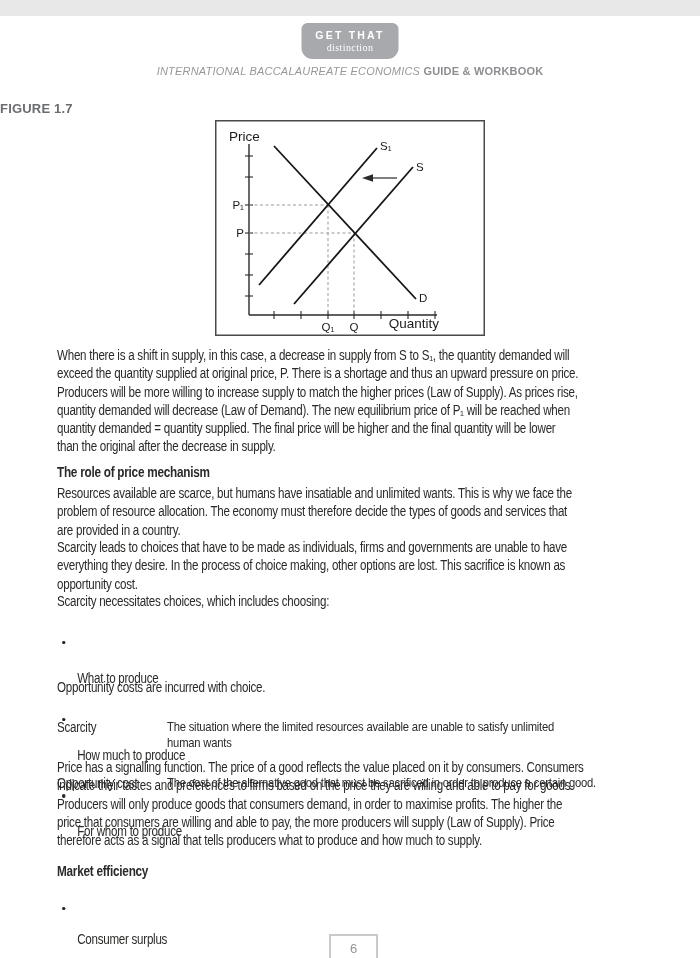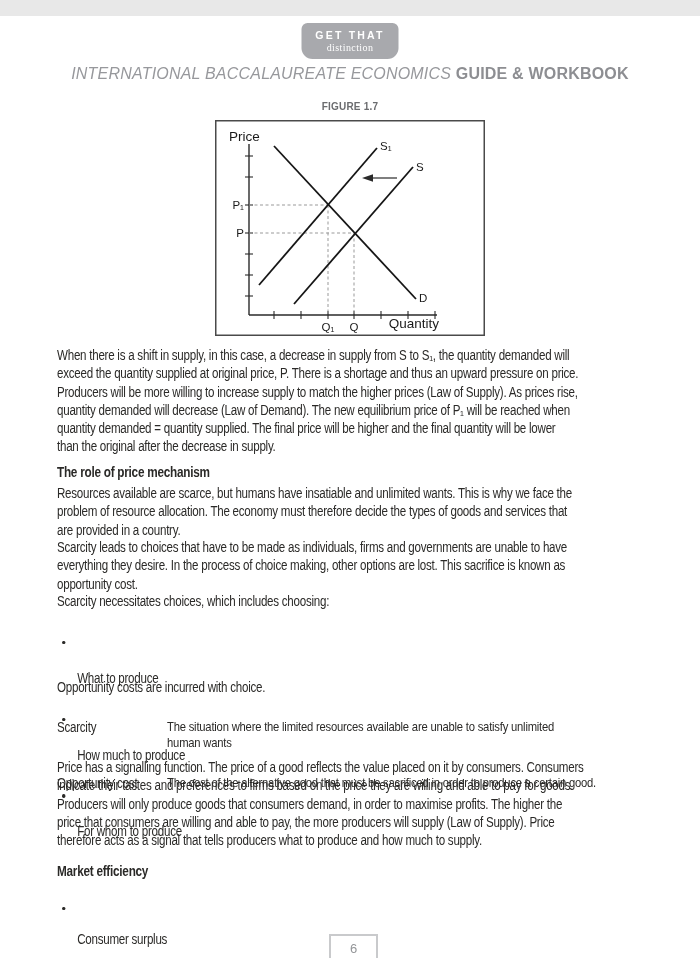--- a/index.html
+++ b/index.html
@@ -15,29 +15,29 @@
     position:absolute; top:7px; left:50%; transform:translateX(-50%);
     width:97px; height:36px; background:#a8a9ad;
     border-radius:6px 6px 11px 11px; text-align:center; color:#fff;
   }
   .badge-top { padding-top:6px; font-size:10.5px; font-weight:bold; letter-spacing:2.2px; }
   .badge-bottom { font-family:"Liberation Serif","DejaVu Serif",serif; font-size:10px; letter-spacing:0.4px; line-height:14px; }
 
   
   .masthead {
     position:absolute; top:49px; left:0; width:700px; text-align:center;
-    font-size:16px; color:#97989c; letter-spacing:0.2px;
+    font-size:11px; color:#97989c; letter-spacing:0.2px;
   }
   .m-italic { font-style:italic; }
   .m-bold   { font-weight:bold; color:#8d8e92; }
 
   
   .fig-caption {
-    position:absolute; top:85px; left:0; width:700px; text-align:center;
-    font-size:10px; font-weight:bold; color:#6b6c6f; letter-spacing:0.2px;
+    position:absolute; top:85px; left:0; width:700px; text-align:left;
+    font-size:13px; font-weight:bold; color:#6b6c6f; letter-spacing:0.2px;
   }
 
   
   .figure-box { position:absolute; left:215px; top:104px; width:270px; height:216px; }
 
   
   .tx {
     position:absolute; left:57px; width:698px;
     transform:scaleX(0.84); transform-origin:0 0;
     font-size:13.8px; letter-spacing:-0.3px; line-height:18.3px;

